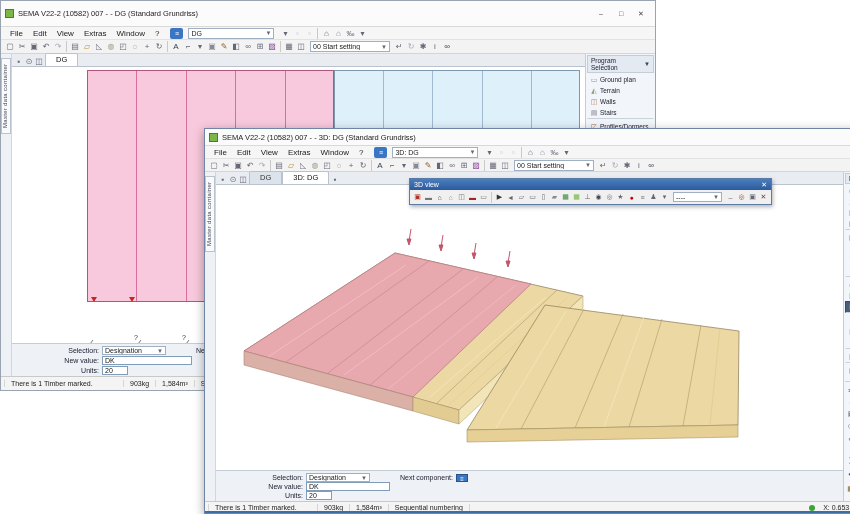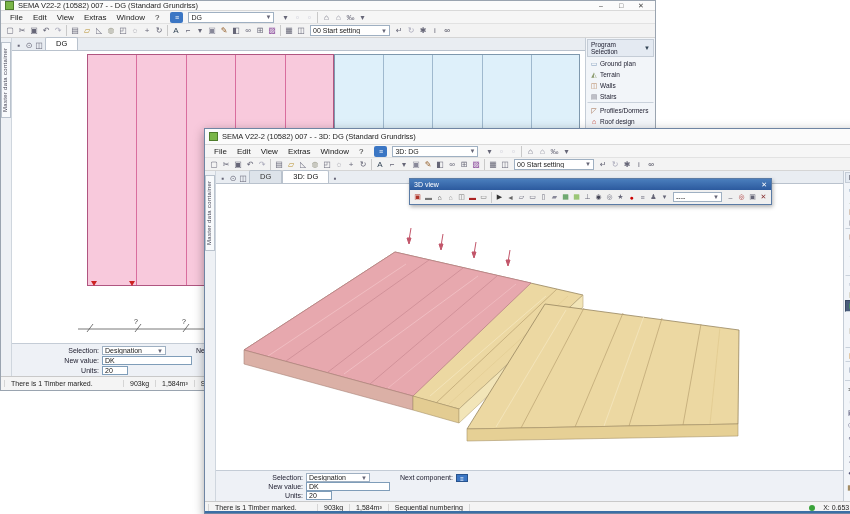--- a/index.html
+++ b/index.html
@@ -1,21 +1,21 @@
 <!DOCTYPE html>
 <html><head>
 <meta charset="utf-8">
 <style>
   html,body{margin:0;padding:0;background:#d8d8d8;}
   *{box-sizing:border-box;font-family:"Liberation Sans",sans-serif;}
   .desktop{position:relative;width:850px;height:514px;background:#ffffff;overflow:hidden;}
 
   
   .win{position:absolute;background:#f0f0f0;border:1px solid #9aa4b0;display:flex;flex-direction:column;}
-  .titlebar{display:flex;align-items:center;background:#fbfbfb;border-bottom:1px solid #d9d9d9;padding:0 4px;gap:4px;flex:0 0 auto;}
+  .titlebar{display:flex;align-items:center;background:#fbfbfb;border-bottom:1px solid #d9d9d9;padding:8px 4px;gap:4px;flex:0 0 auto;}
   .appicon{width:9px;height:9px;background:#7ab648;border:1px solid #4d7c2a;display:inline-block;}
   .title{font-size:7.5px;color:#222;white-space:nowrap;overflow:hidden;}
   .winbtns{margin-left:auto;display:flex;}
   .winbtn{width:20px;text-align:center;font-size:7px;color:#444;cursor:default;}
   .menubar{display:flex;align-items:center;background:#f6f6f6;padding:0 4px;gap:2px;flex:0 0 auto;}
   .menu{font-size:8px;color:#222;padding:1px 5px;}
   .bluebox{width:13px;height:11px;background:#3b76c4;color:#fff;font-size:7px;line-height:11px;text-align:center;border-radius:2px;margin-left:4px;}
   .combo{display:flex;align-items:center;background:#fff;border:1px solid #9fb0c2;height:11px;font-size:7px;color:#222;padding:0 2px;margin:0 3px;}
   .combo .cval{flex:1;white-space:nowrap;overflow:hidden;}
   .combo .carr{color:#667;font-size:6px;margin-left:3px;}

